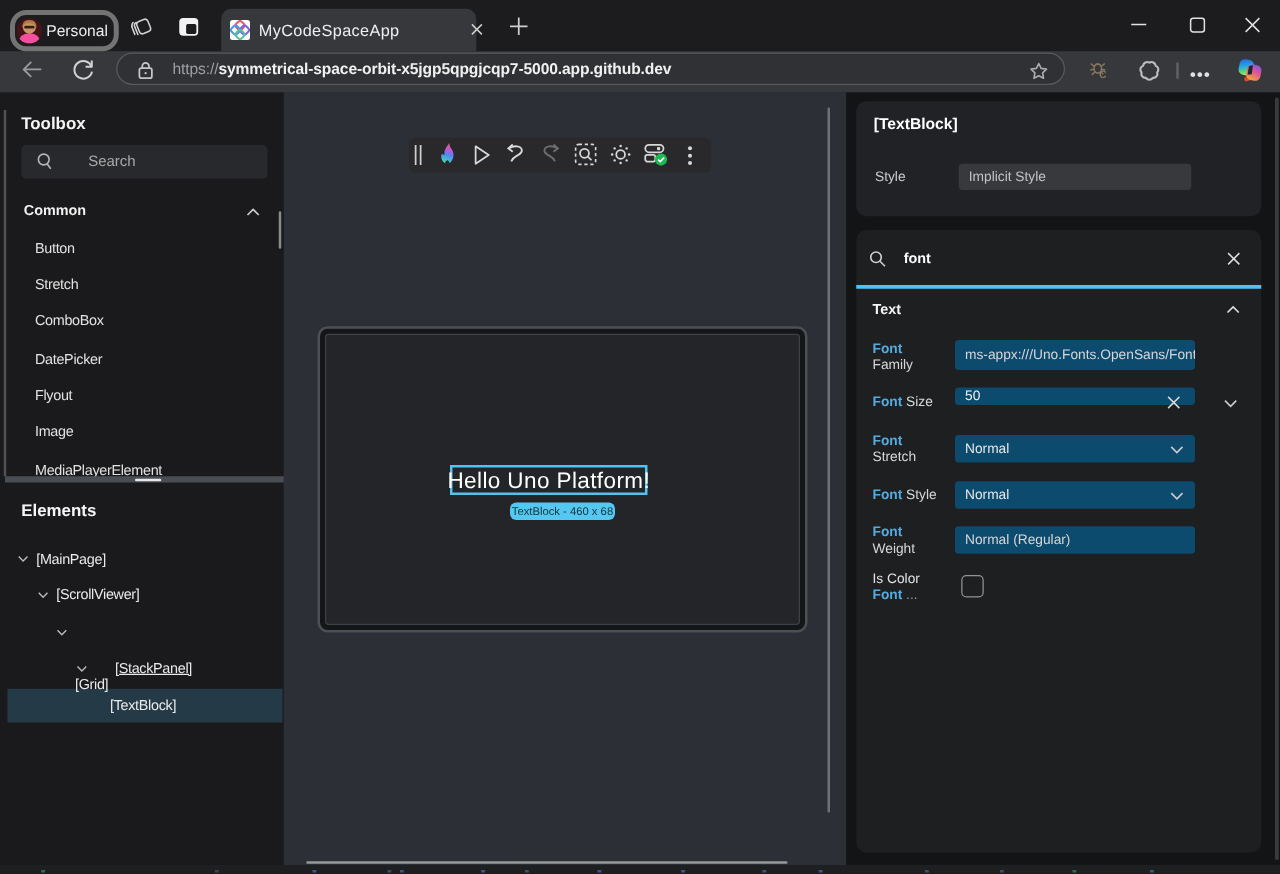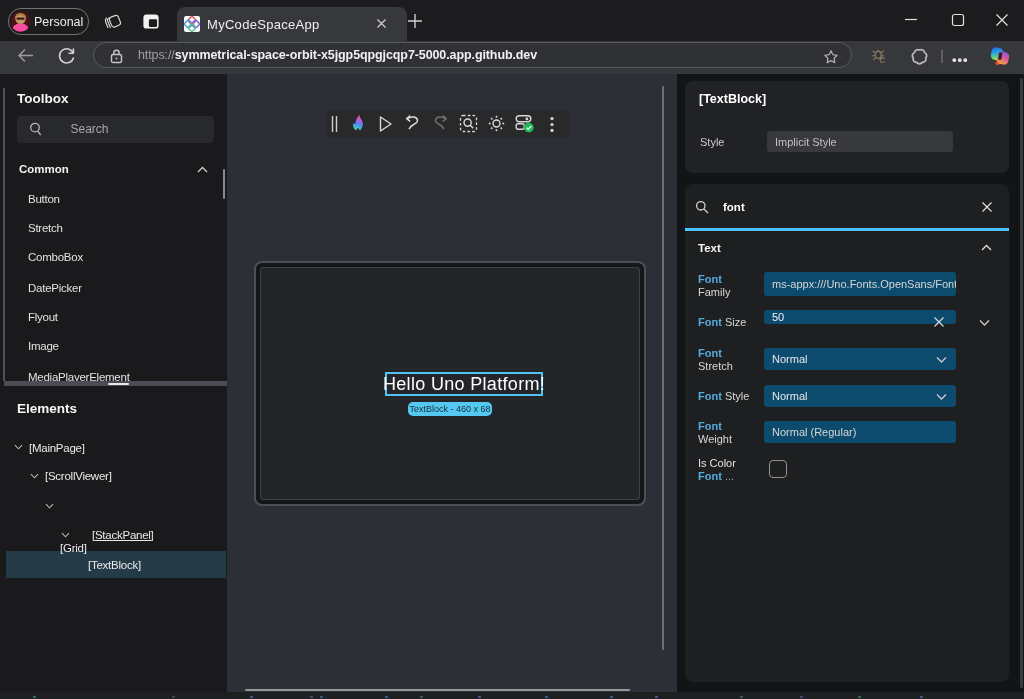--- a/index.html
+++ b/index.html
@@ -1,23 +1,23 @@
 <!DOCTYPE html>
 <html><head>
 <meta charset="utf-8">
 <style>
   html,body{margin:0;padding:0;}
   body{width:1024px;height:699px;overflow:hidden;background:#1b1c1e;font-family:"Liberation Sans",sans-serif;position:relative;}
   .abs{position:absolute;}
   
   #titlebar{left:0;top:0;width:1024px;height:41px;background:#1c1c1e;}
   #addrrow{left:0;top:41px;width:1024px;height:33px;background:#37383c;}
-  #profile{left:8px;top:8px;width:79px;height:25px;border:1px solid #737373;border-radius:13px;display:flex;align-items:center;}
+  #profile{left:8px;top:8px;width:79px;height:25px;border:4px solid #737373;border-radius:13px;display:flex;align-items:center;}
   #profile .name{color:#ececec;font-size:12.5px;margin-left:3px;}
-  #tab{left:177px;top:7px;width:230px;height:34px;background:#37383c;border-radius:8px 8px 0 0;display:flex;align-items:center;}
+  #tab{left:177px;top:7px;width:204px;height:34px;background:#37383c;border-radius:8px 8px 0 0;display:flex;align-items:center;}
   #tab .title{color:#efefef;font-size:13px;margin-left:7px;letter-spacing:0.3px;}
   #pill{left:93px;top:42px;width:759px;height:26px;background:#303134;border:1px solid #595a5e;border-radius:14px;box-sizing:border-box;}
   #url{left:138px;top:48px;font-size:12.5px;color:#9e9ea4;letter-spacing:-0.1px;}
   #url b{color:#f1f1f1;font-weight:700;}
   
   #leftpanel{left:0;top:74px;width:227px;height:618px;background:#1a1a1c;}
   #centerbg{left:227px;top:74px;width:450px;height:618px;background:#2c3036;}
   #rightpanel{left:677px;top:74px;width:347px;height:618px;background:#131416;}
   #bottomstrip{left:0;top:692px;width:1024px;height:7px;background:#1e1f21;}
   
@@ -28,21 +28,21 @@
   .titem{font-size:11.5px;color:#e2e2e2;letter-spacing:-0.25px;}
   #lscroll{left:222.5px;top:168.5px;width:2px;height:30px;background:#8a8a8a;border-radius:1px;}
   #splitter{left:4px;top:381px;width:223px;height:5px;background:#4a4e54;}
   #splitter .handle{position:absolute;left:104px;top:1.5px;width:21px;height:2px;background:#e8e8e8;border-radius:1px;}
   .trow{position:absolute;font-size:11.5px;color:#eaeaea;display:flex;align-items:center;height:26px;letter-spacing:-0.25px;}
   #selrow{left:6px;top:551px;width:220px;height:27px;background:#253a47;}
   
   #toolbar{left:327px;top:110px;width:242px;height:28px;background:#29292c;border-radius:5px;display:flex;align-items:center;}
   #frame{left:254px;top:261px;width:392px;height:245px;box-sizing:border-box;background:#151618;border:2px solid #4c5055;border-radius:8px;}
   #inframe{left:4px;top:4px;right:4px;bottom:4px;border:1px solid #3e4246;border-radius:3px;position:absolute;background:#232528;}
-  #seltext{left:385px;top:372px;width:154px;height:20px;border:2px solid #54c2f0;color:#ffffff;font-size:18px;display:flex;align-items:center;justify-content:center;white-space:nowrap;letter-spacing:0.32px;}
+  #seltext{left:360px;top:372px;width:154px;height:20px;border:2px solid #54c2f0;color:#ffffff;font-size:18px;display:flex;align-items:center;justify-content:center;white-space:nowrap;letter-spacing:0.32px;}
   #badge{left:408px;top:402px;width:84px;height:14px;background:#55c8f2;border-radius:5px;color:#16303a;font-size:9px;display:flex;align-items:center;justify-content:center;white-space:nowrap;}
   #hscroll{left:245px;top:689px;width:385px;height:2px;background:#97989a;border-radius:1px;}
   #vsep{left:661.5px;top:86px;width:2.5px;height:564px;background:#6d7177;border-radius:1px;}
   
   #card1{left:685px;top:81px;width:324px;height:92px;background:#202225;border-radius:8px;}
   #card2{left:685px;top:184px;width:324px;height:498px;background:#1d1f21;border-radius:8px;}
   .rinput{position:absolute;background:#0c4a6e;border-radius:3px;display:flex;align-items:center;overflow:hidden;}
   .rinput span{margin-left:8px;font-size:11px;color:#d6d6d6;white-space:nowrap;}
   .lblblue{color:#55aadf;font-weight:600;}
   .lbl{position:absolute;font-size:11px;color:#d8d8d8;line-height:13px;}

